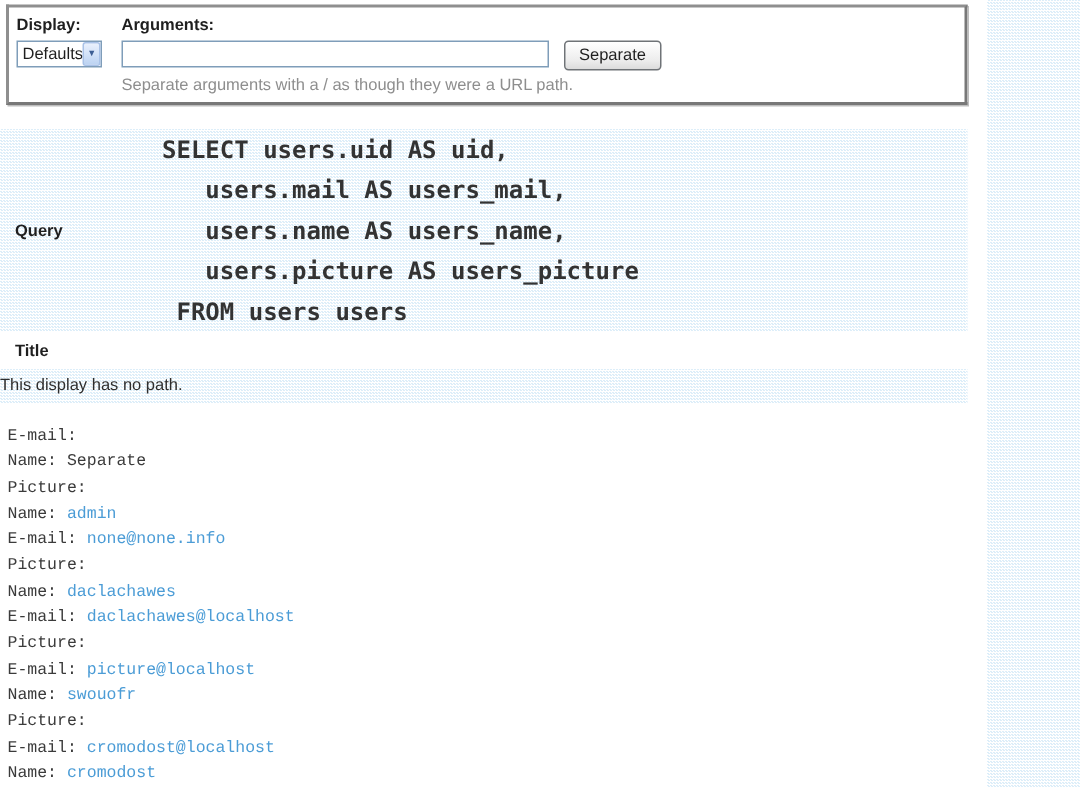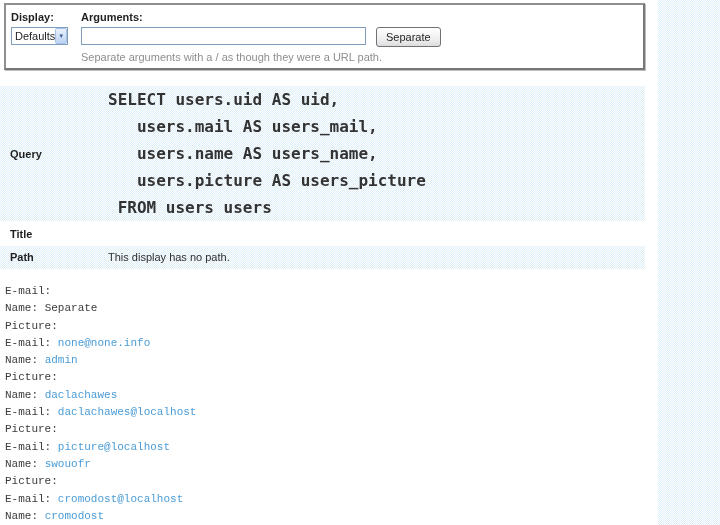--- a/index.html
+++ b/index.html
@@ -123,31 +123,30 @@
    users.mail AS users_mail,
    users.name AS users_name,
    users.picture AS users_picture
  FROM users users</pre>
     </div>
     <div class="srow row-title">
       <div class="slabel">Title</div>
       <div class="svalue"></div>
     </div>
     <div class="srow row-path tex">
-      <div class="slabel">Path</div>
       <div class="svalue">This display has no path.</div>
     </div>
   </div>
 
   <div class="results" id="results">
       <div class="result-line"><span class="rl-label">E-mail:</span></div>
       <div class="result-line"><span class="rl-label">Name:</span> <span>Separate</span></div>
       <div class="result-line"><span class="rl-label">Picture:</span></div>
+      <div class="result-line"><span class="rl-label">Name:</span> <a href="#" class="rl-link">admin</a></div>
       <div class="result-line"><span class="rl-label">E-mail:</span> <a href="#" class="rl-link">none@none.info</a></div>
-      <div class="result-line"><span class="rl-label">Name:</span> <a href="#" class="rl-link">admin</a></div>
       <div class="result-line"><span class="rl-label">Picture:</span></div>
       <div class="result-line"><span class="rl-label">Name:</span> <a href="#" class="rl-link">daclachawes</a></div>
       <div class="result-line"><span class="rl-label">E-mail:</span> <a href="#" class="rl-link">daclachawes@localhost</a></div>
       <div class="result-line"><span class="rl-label">Picture:</span></div>
       <div class="result-line"><span class="rl-label">E-mail:</span> <a href="#" class="rl-link">picture@localhost</a></div>
       <div class="result-line"><span class="rl-label">Name:</span> <a href="#" class="rl-link">swouofr</a></div>
       <div class="result-line"><span class="rl-label">Picture:</span></div>
       <div class="result-line"><span class="rl-label">E-mail:</span> <a href="#" class="rl-link">cromodost@localhost</a></div>
       <div class="result-line"><span class="rl-label">Name:</span> <a href="#" class="rl-link">cromodost</a></div>
       <div class="result-line"><span class="rl-label">Picture:</span></div>

